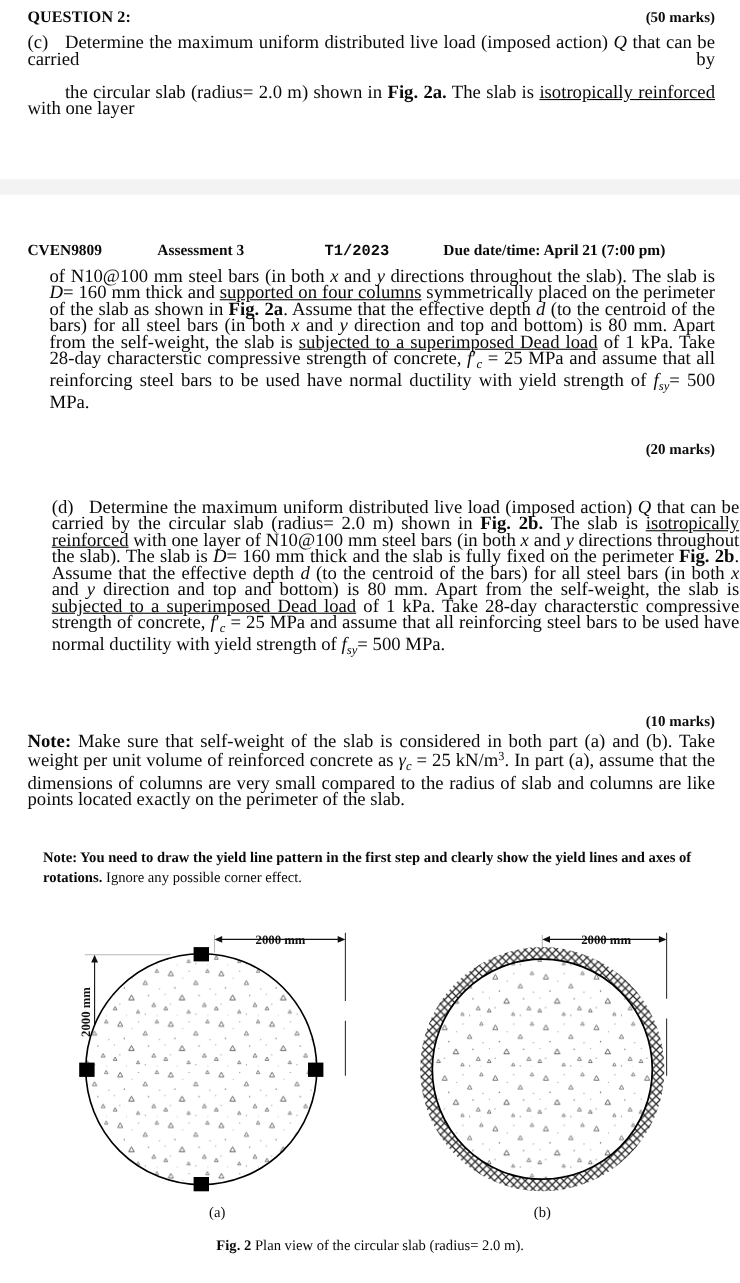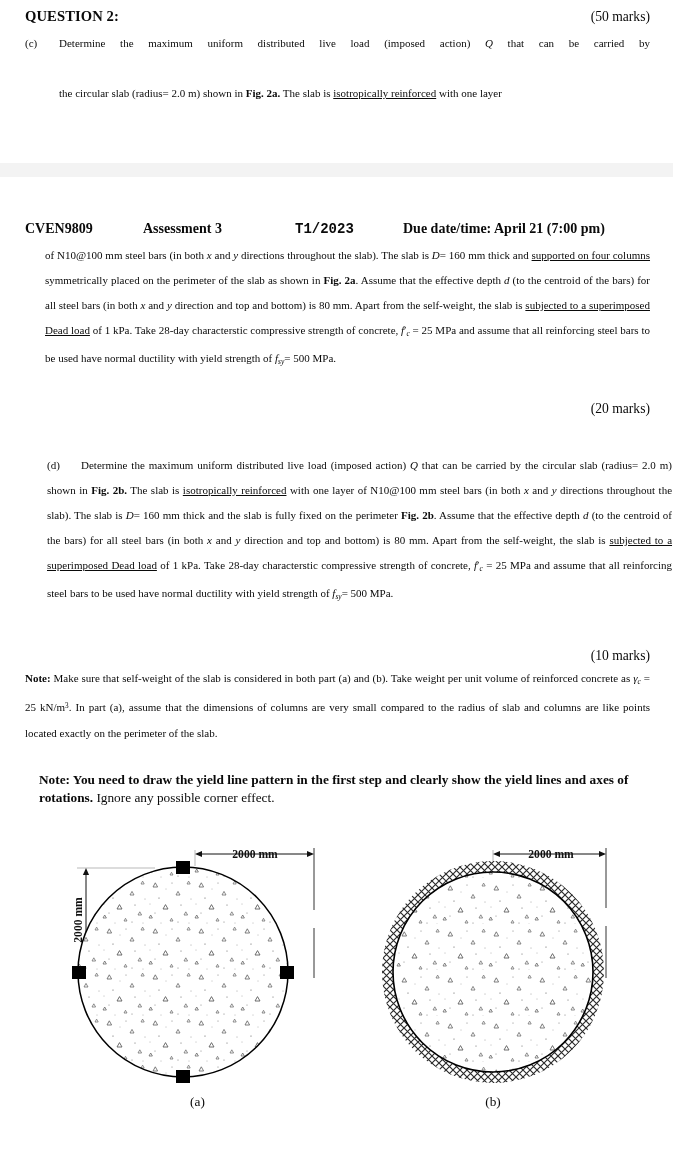--- a/index.html
+++ b/index.html
@@ -36,27 +36,27 @@
     align-items: baseline;
     font-weight: bold;
     font-size: 14.2px;
   }
   .q-head {
     font-weight: bold;
     font-size: 14.6px;
     letter-spacing: 0.1px;
   }
   .marks {
-    font-weight: normal;
+    font-weight: bold;
     font-size: 13.6px;
   }
   .para {
     position: absolute;
-    font-size: 11px;
-    line-height: 25px;
+    font-size: 17px;
+    line-height: 15px;
     text-align: justify;
   }
   .para .lbl {
     display: inline-block;
     width: 34px;
   }
   i, .it { font-style: italic; }
   .u { text-decoration: underline; }
   .b { font-weight: bold; }
   sub {
@@ -241,14 +241,17 @@
       <path d="M258 22 l-7 -3.1 l0 6.2 z" fill="#111"></path>
       <text class="dimtxt" x="203" y="26" text-anchor="middle">2000 mm</text>
 
       <circle cx="145" cy="140" r="111" fill="url(#meshB)" stroke="none"></circle>
 
       <circle cx="145" cy="140" r="100" fill="url(#concB)" stroke="#000" stroke-width="1.6"></circle>
     </svg>
     <div class="figcap" style="left:0; top:262px; width:290px;">(b)</div>
   </div>
 
+  <div class="figtitle" style="left:0; top:1124px;">
+    <span class="b">Fig. 2</span><span> Plan view of the circular slab (radius= 2.0 m).</span>
+  </div>
 
 </div>
 
 </body></html>

